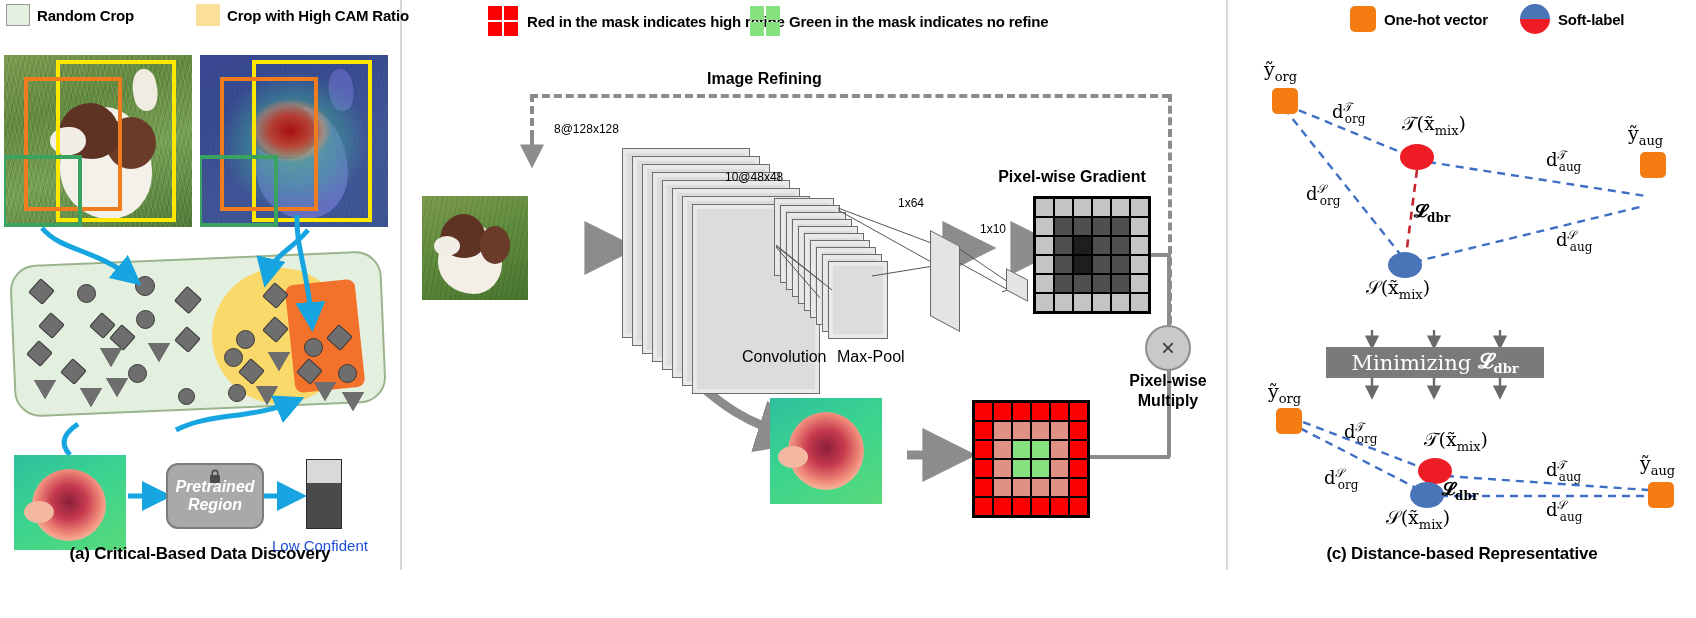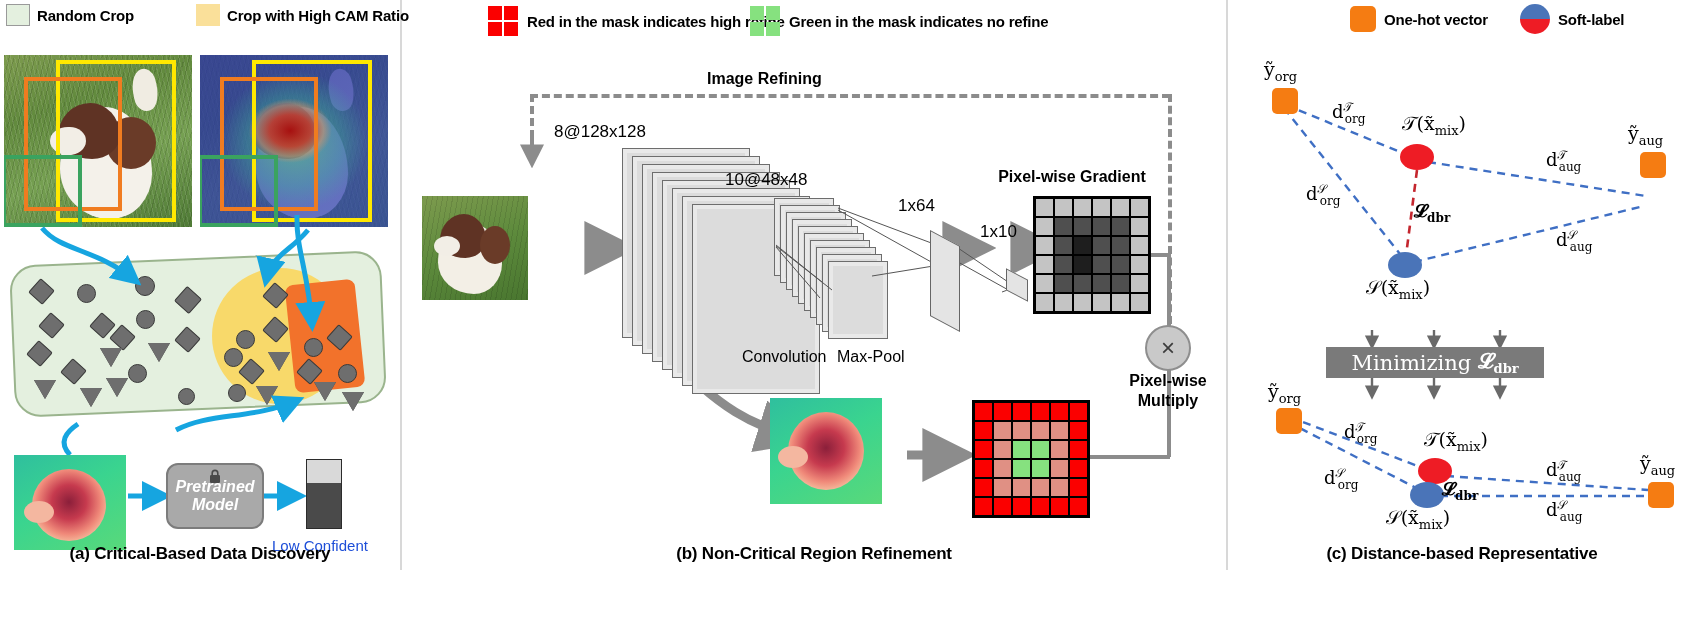--- a/index.html
+++ b/index.html
@@ -129,21 +129,21 @@
   }
   .dashed-v { position:absolute; border-left:4px dashed #8c8c8c; }
 
   .in-photo { position:absolute; overflow:hidden; }
 
   .fmap-stack { position:absolute; }
   .fmap {
     position:absolute; background:#dcdcdc; border:1.5px solid #6d6d6d;
     box-shadow: inset 0 0 0 4px #e9e9e9;
   }
-  .layer-label { position:absolute; font-size:17px; color:#000; font-family:"Liberation Sans", sans-serif; }
+  .layer-label { position:absolute; font-size:12px; color:#000; font-family:"Liberation Sans", sans-serif; }
   .op-label { position:absolute; font-size:16px; color:#000; }
 
   .grad-grid, .mask-grid {
     position:absolute; display:grid; border:2px solid #000;
   }
   .grad-grid div, .mask-grid div { border:1px solid #000; }
 
   .pw-title { position:absolute; font-weight:bold; font-size:16px; color:#000; text-align:center; }
 
   .mult-circle {
@@ -273,21 +273,21 @@
                   background:radial-gradient(circle at 50% 46%, #8b1f3a 0%, #c63a4e 32%, #f08a7a 60%, #f6c9a6 80%, rgba(140,220,140,0) 95%);"></div>
       <div style="position:absolute; left:10px; top:46px; width:30px; height:22px; border-radius:50%; background:#f4b7a0;"></div>
     </div>
 
     <div class="pretrained-box" style="left:166px; top:463px; width:98px; height:66px;">
       <svg class="lock-icon" width="16" height="16" viewBox="0 0 16 16">
         <rect x="3" y="7" width="10" height="8" rx="1.2" fill="#4a4a4a"></rect>
         <path d="M5.2,7 V5.2 a2.8,2.8 0 0 1 5.6,0 V7" fill="none" stroke="#4a4a4a" stroke-width="1.6"></path>
       </svg>
       <span>Pretrained</span>
-      <span>Model</span>
+      <span>Region</span>
     </div>
 
     <div class="conf-bar" style="left:306px; top:459px; width:36px; height:70px;">
       <div class="top"></div>
       <div class="bot"></div>
     </div>
     <div class="lowconf-label" style="left:272px; top:537px;">Low Confident</div>
 
     <div class="panel-caption" style="left:0; width:400px;">(a) Critical-Based Data Discovery</div>
   </div>
@@ -473,21 +473,20 @@
 
     <div class="pipe" style="left:749px; top:253px; width:20px; height:4px;"></div>
     <div class="pipe" style="left:765px; top:253px; width:4px; height:204px;"></div>
     <div class="pipe" style="left:688px; top:455px; width:80px; height:4px;"></div>
     <div class="mult-circle" style="left:743px; top:325px;">
       <span>×</span>
     </div>
     <div class="pw-title" style="left:706px; top:372px; width:120px;">Pixel-wise</div>
     <div class="pw-title" style="left:706px; top:392px; width:120px;">Multiply</div>
 
-    <div class="panel-caption" style="left:0; width:824px;">(b) Non-Critical Region Refinement</div>
   </div>
 
   <div id="panel-c">
 
     <div class="legend-row" style="left:122px; top:6px;">
       <span class="legend-c-sq"></span>
       <span class="legend-label">One-hot vector</span>
     </div>
     <div class="legend-row" style="left:292px; top:4px;">
       <span class="legend-c-circ"></span>

